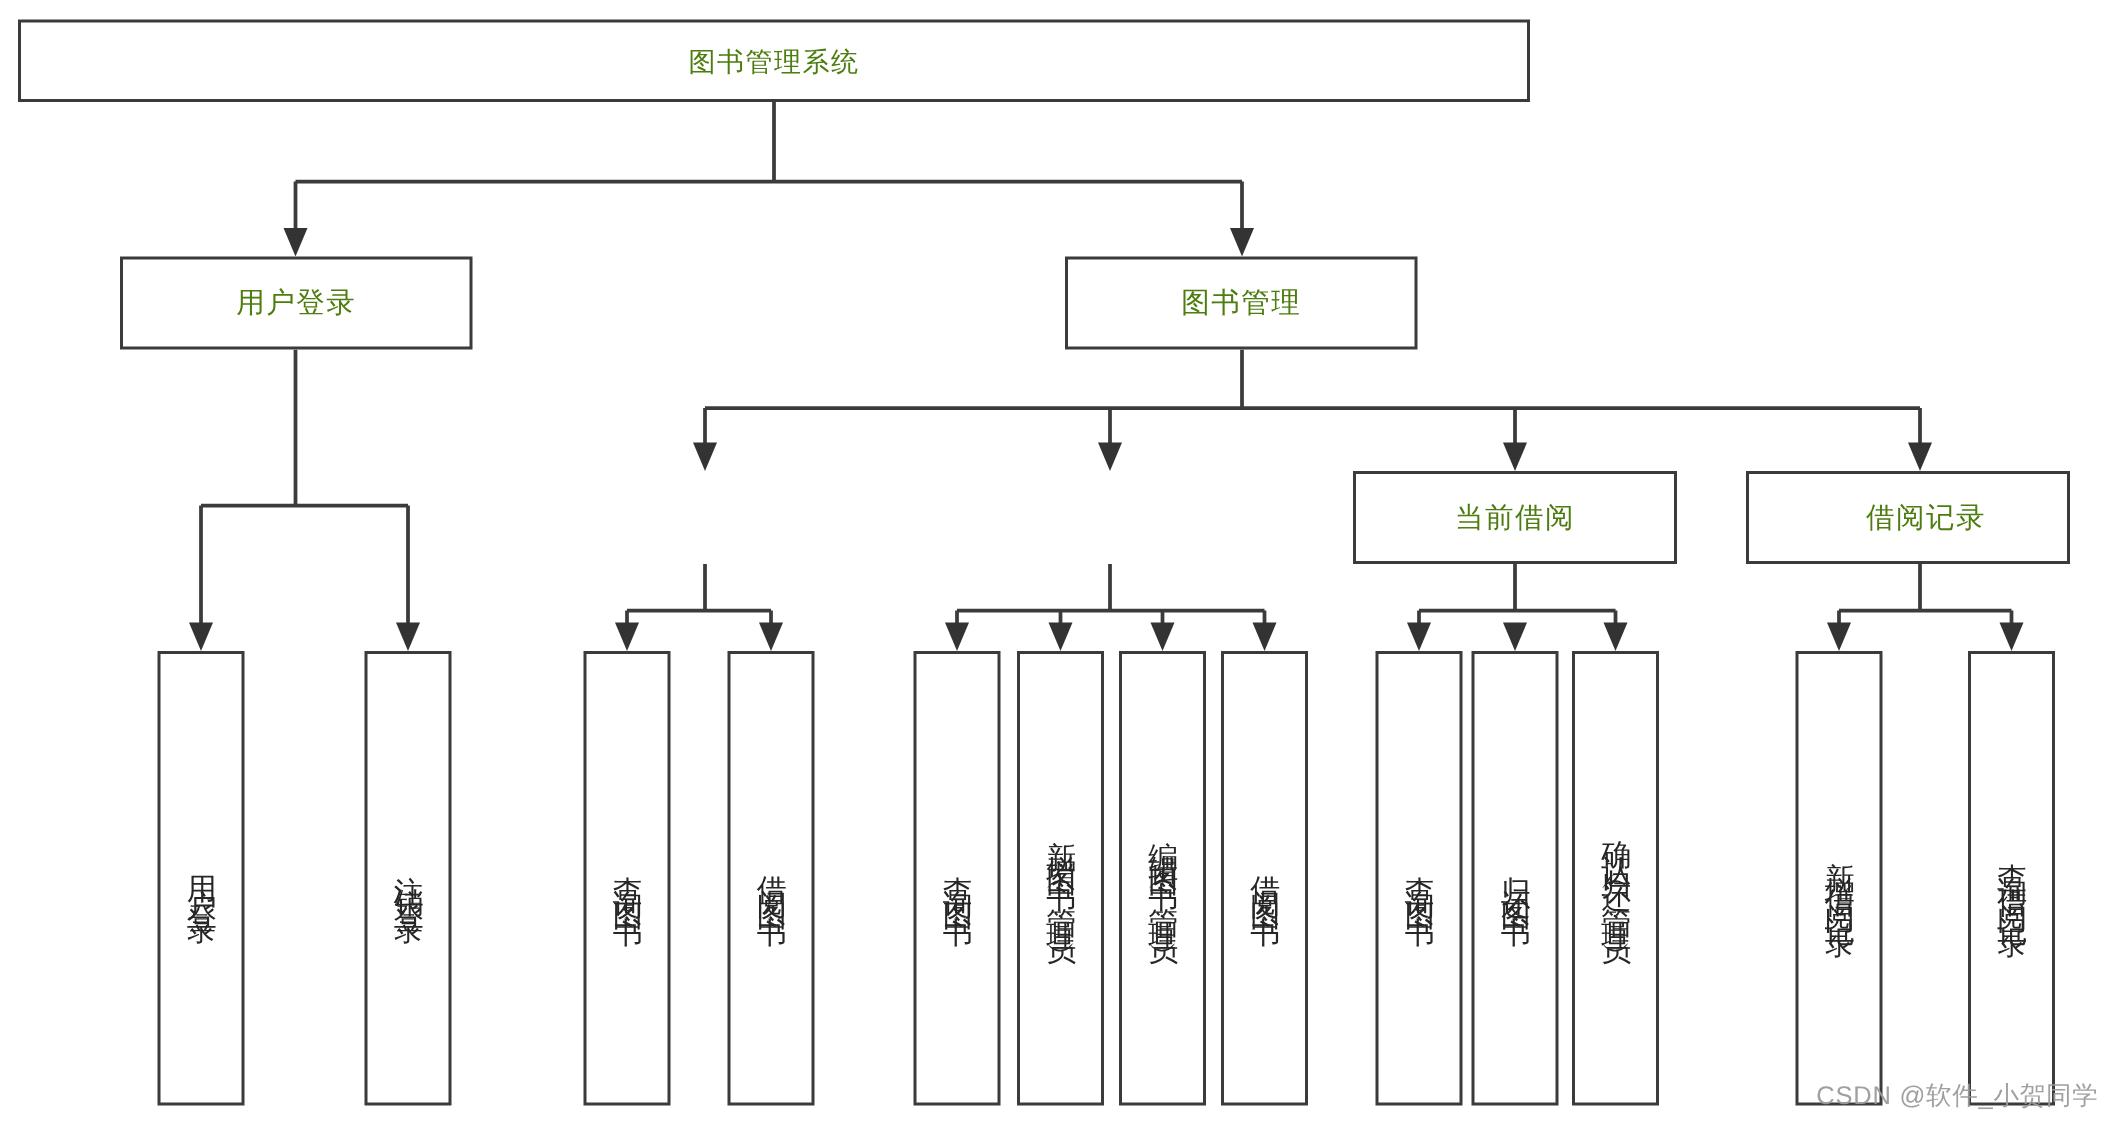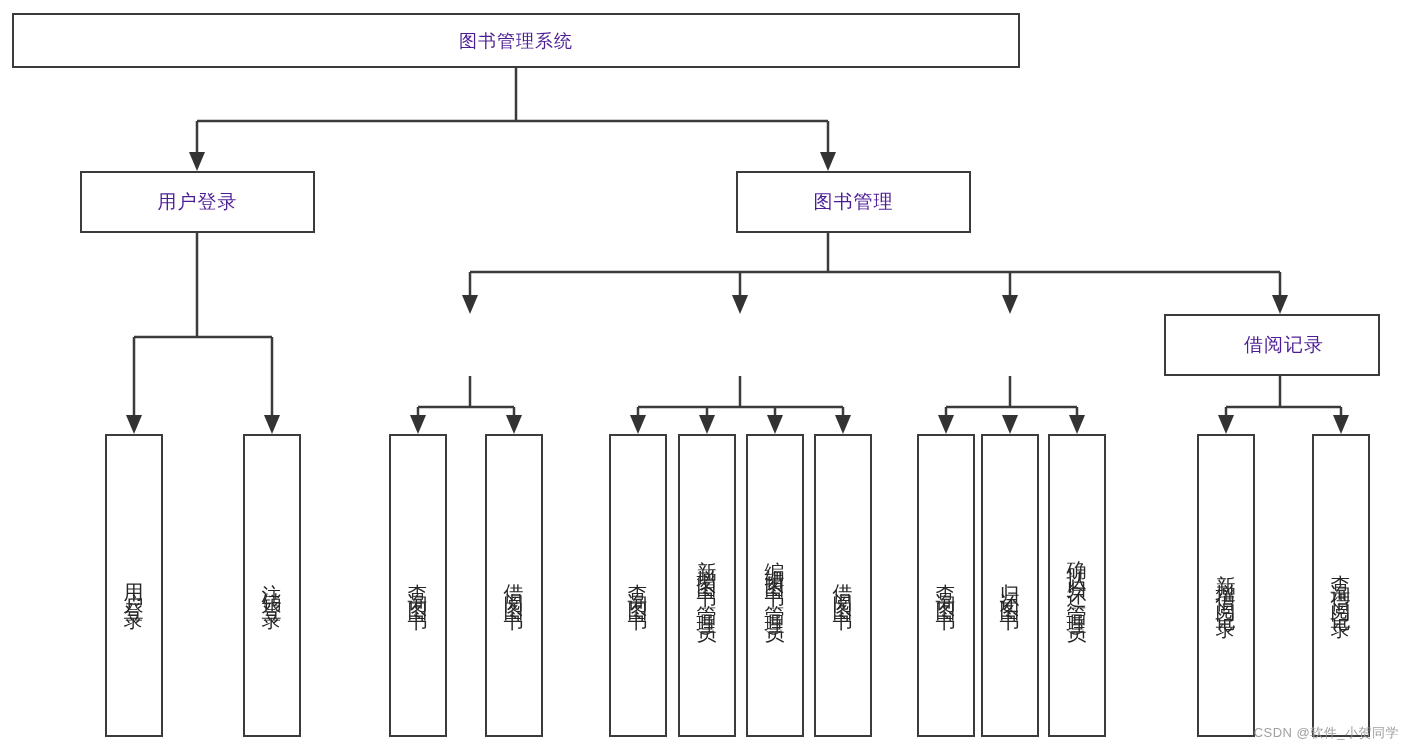--- a/index.html
+++ b/index.html
@@ -19,37 +19,37 @@
     border: 2px solid #3b3b3b;
     background: #ffffff;
     display: flex;
     align-items: center;
     justify-content: center;
     z-index: 2;
   }
   .hbox span {
     font-size: 19px;
     letter-spacing: 1px;
-    color: #4c1d95;
+    color: #4d7c0f;
     white-space: nowrap;
   }
   .root-box span { font-size: 18px; }
   .vbox span {
     writing-mode: vertical-rl;
     text-orientation: mixed;
     font-size: 20px;
     letter-spacing: 9px;
     line-height: 1;
     color: #262626;
   }
   .watermark {
     position: absolute;
     right: 6px;
     bottom: 5px;
-    font-size: 13px;
+    font-size: 17px;
     color: rgba(155, 155, 155, 0.95);
     letter-spacing: 0.5px;
     z-index: 3;
     white-space: nowrap;
   }
 </style>
 </head>
 <body>
 
 <div id="canvas">
@@ -119,24 +119,27 @@
     </g>
   </svg>
 
   <div class="box hbox root-box" style="left:12px; top:13px; width:1008px; height:55px;">
     <span>图书管理系统</span>
   </div>
 
   <div class="box hbox" style="left:80px; top:171px; width:235px; height:62px;">
     <span>用户登录</span>
   </div>
-  <div class="box hbox" style="left:736px; top:171px; width:235px; height:62px;">
+  <div class="box hbox" style="left:710px; top:171px; width:235px; height:62px;">
     <span>图书管理</span>
   </div>
 
+  <div class="box hbox" style="left:902px; top:314px; width:216px; height:62px;">
+    <span>当前借阅</span>
+  </div>
   <div class="box hbox" style="left:1164px; top:314px; width:216px; height:62px;padding-left:24px;">
     <span>借阅记录</span>
   </div>
 
   <div class="box vbox" style="left:105px; top:434px; width:58px; height:303px;">
     <span>用户登录</span>
   </div>
   <div class="box vbox" style="left:243px; top:434px; width:58px; height:303px;">
     <span>注销登录</span>
   </div>

